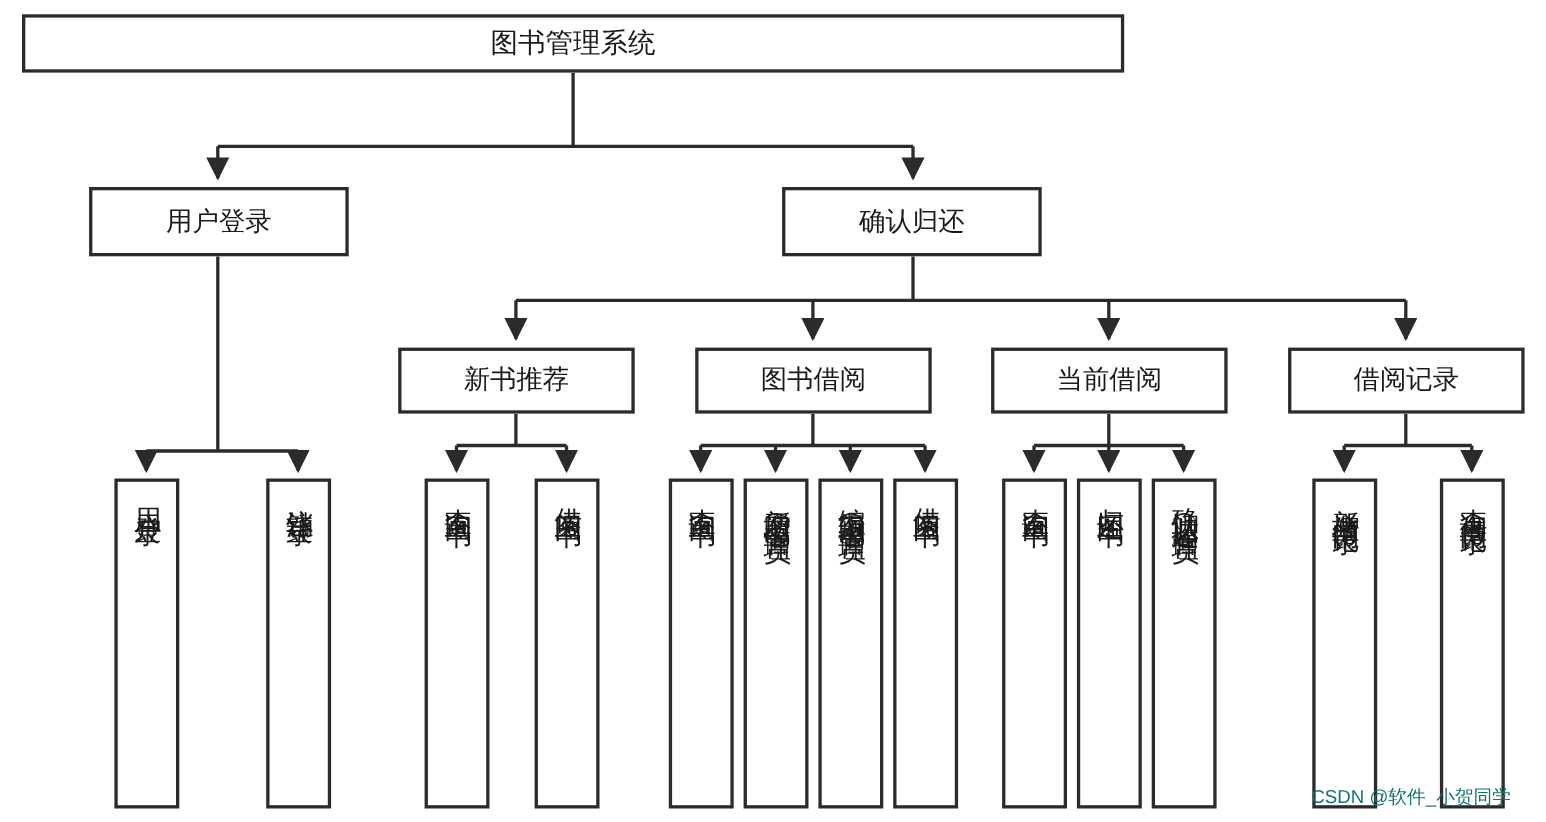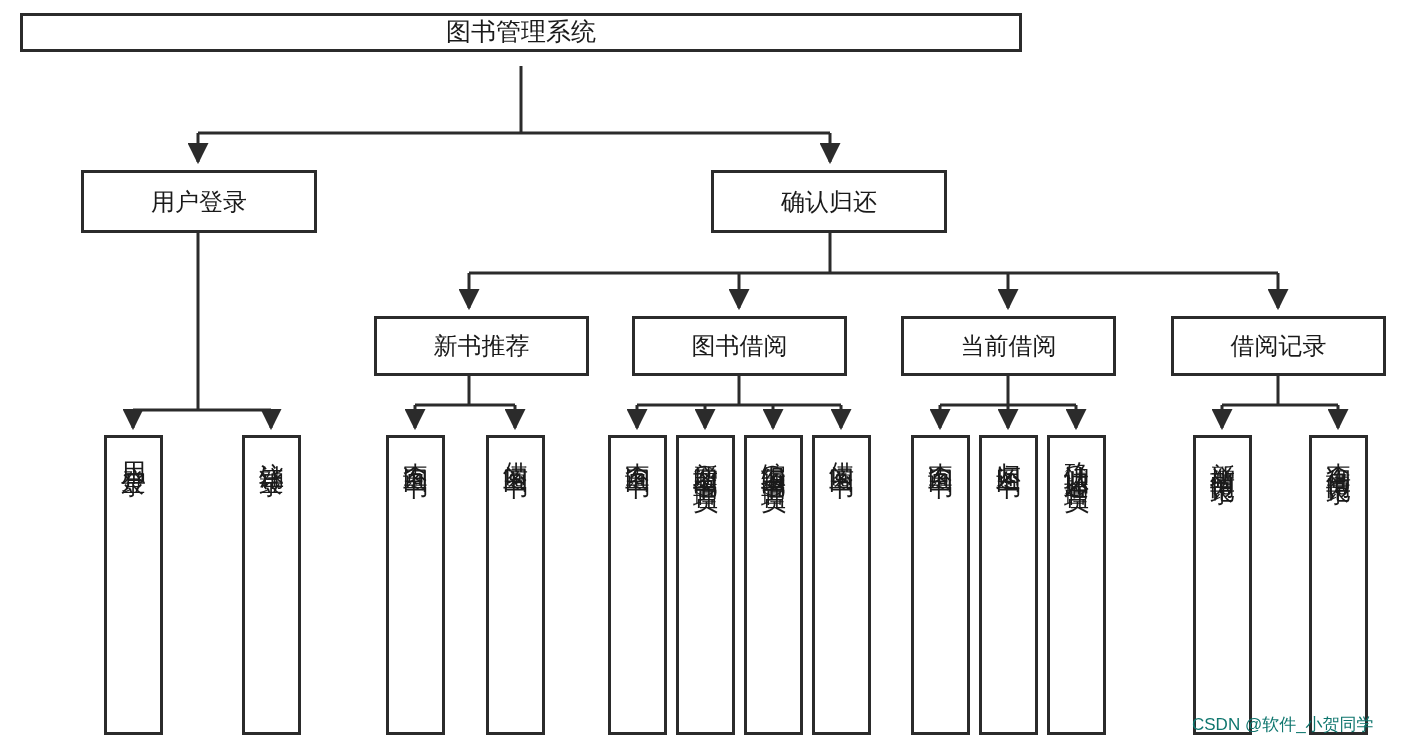--- a/index.html
+++ b/index.html
@@ -121,33 +121,33 @@
       <path d="M 1008 405 L 1008 428" marker-end="url(#arrow)"></path>
       <path d="M 1076 405 L 1076 428" marker-end="url(#arrow)"></path>
 
       <path d="M 1278 376 L 1278 405"></path>
       <path d="M 1222 405 L 1338 405"></path>
       <path d="M 1222 405 L 1222 428" marker-end="url(#arrow)"></path>
       <path d="M 1338 405 L 1338 428" marker-end="url(#arrow)"></path>
     </g>
   </svg>
 
-  <div class="node h root" style="left:20px; top:13px; width:1002px; height:39px;font-family:Liberation Serif, serif;">
+  <div class="node h root" style="left:20px; top:13px; width:1002px; height:53px;">
     <span class="label">图书管理系统</span>
   </div>
 
   <div class="node h" style="left:81px; top:170px; width:236px; height:63px;">
     <span class="label">用户登录</span>
   </div>
 
   <div class="node h" style="left:711px; top:170px; width:236px; height:63px;">
     <span class="label">确认归还</span>
   </div>
 
-  <div class="node h" style="left:362px; top:316px; width:215px; height:60px;margin-left:12px;">
+  <div class="node h" style="left:362px; top:316px; width:215px; height:60px;">
     <span class="label">新书推荐</span>
   </div>
 
   <div class="node h" style="left:901px; top:316px; width:215px; height:60px;">
     <span class="label">当前借阅</span>
   </div>
 
   <div class="node h" style="left:632px; top:316px; width:215px; height:60px;">
     <span class="label">图书借阅</span>
   </div>

